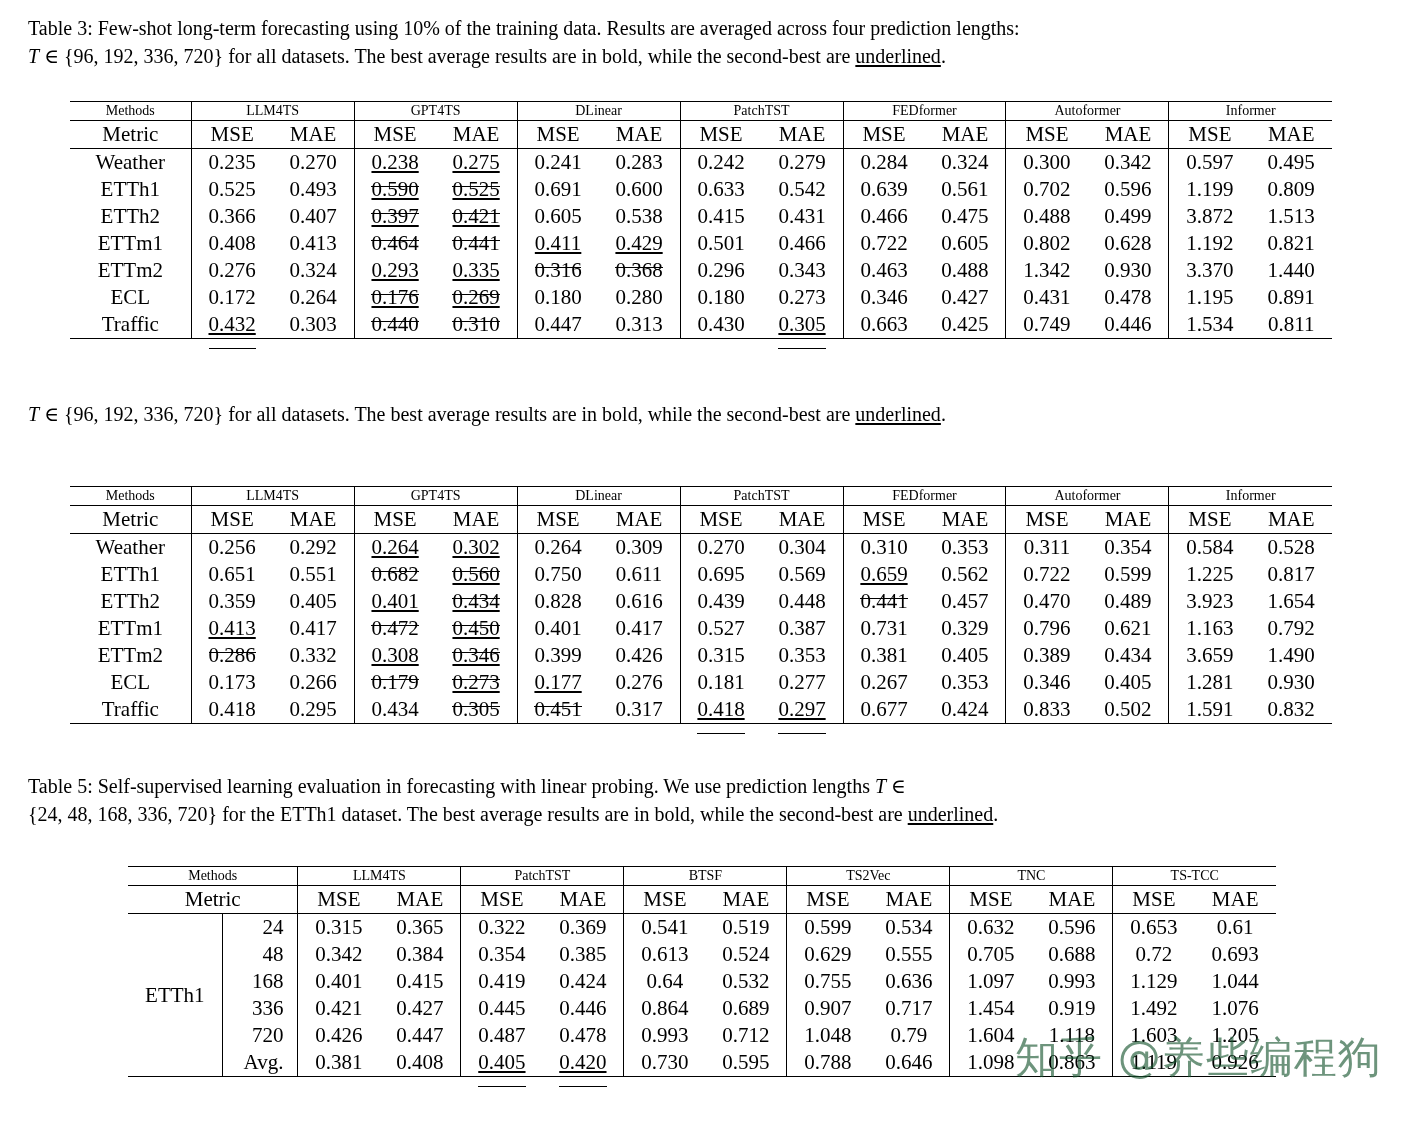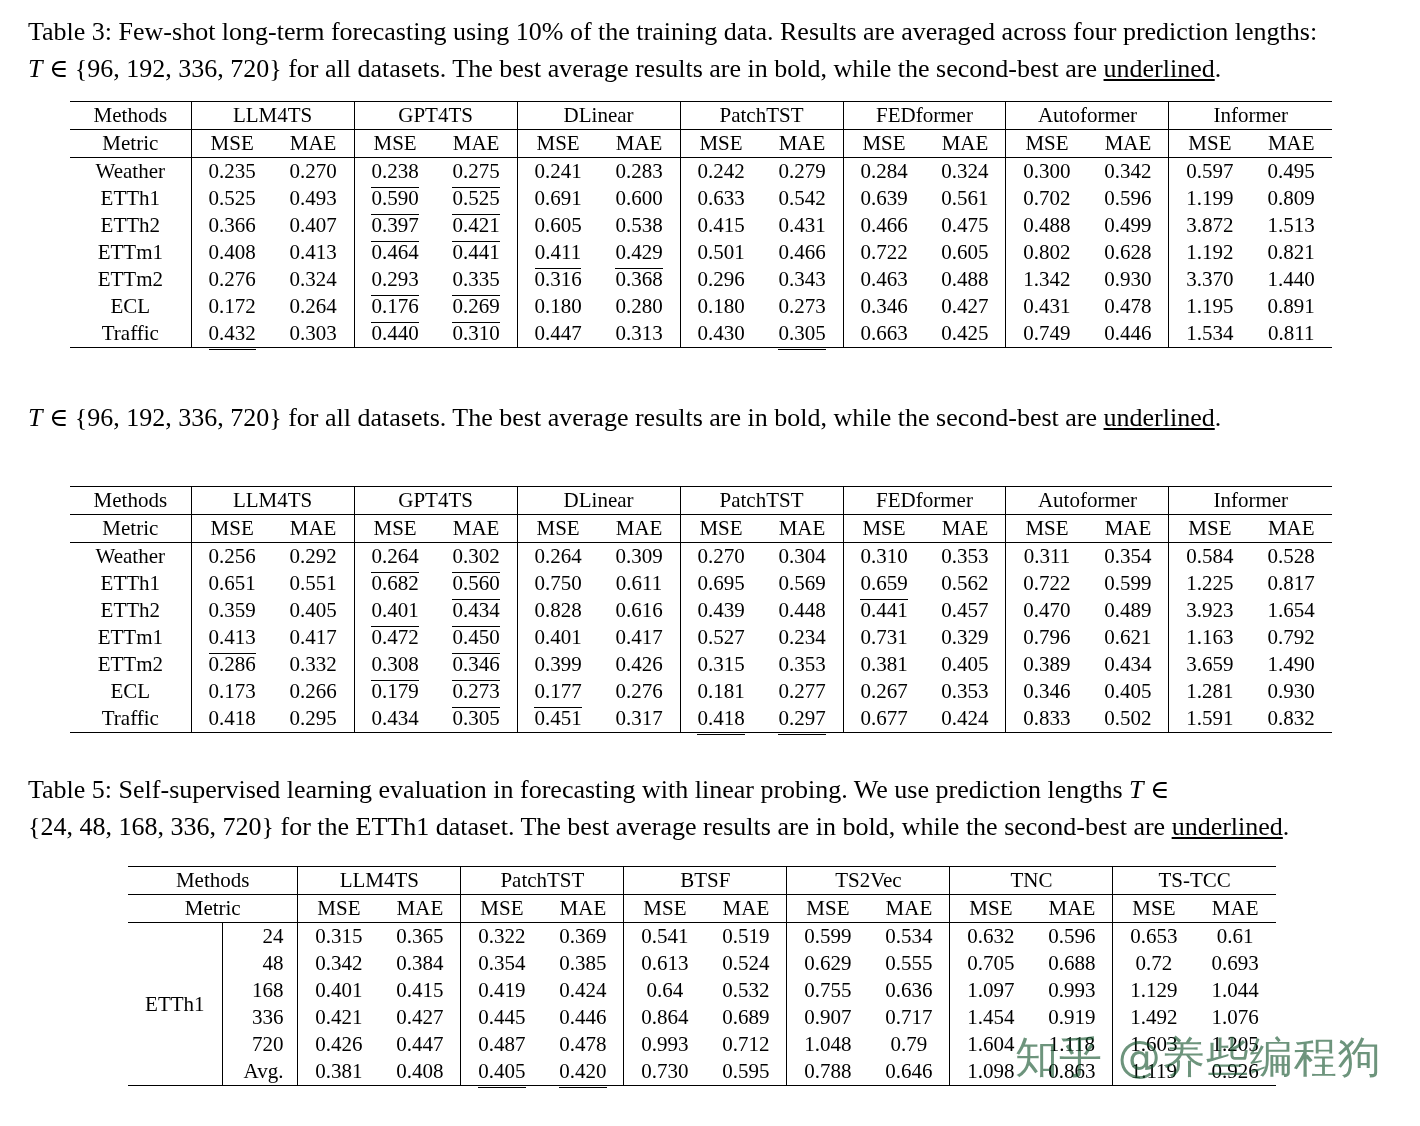--- a/index.html
+++ b/index.html
@@ -17,21 +17,21 @@
   }
   .page {
     position: relative;
     width: 1420px;
     height: 1126px;
     padding: 0;
   }
 
   
   .caption {
-    font-size: 26px;
+    font-size: 20px;
     line-height: 1.42;
     text-align: justify;
     margin: 0 28px 0 28px;
   }
   .caption .mathit { font-style: italic; font-family: "Liberation Serif", serif; }
   .caption b { font-weight: normal; }
   .caption u { text-decoration: underline; text-underline-offset: 2px; }
   .cap-line { display: block; }
 
   #caption-3 { position: absolute; top: 14px; left: 0; right: 0; }
@@ -57,30 +57,31 @@
     white-space: nowrap;
   }
   
   tr.toprule > * { border-top: 1.6px solid #000; }
   tr.midrule > * { border-bottom: 1.1px solid #000; }
   tr.bottomrule > * { border-bottom: 1.6px solid #000; }
 
   
   .vl { border-left: 1.1px solid #000; }
 
-  .hdr-method { font-size: 21px; }
+  .hdr-method { font-size: 14px; }
   .hdr-metric { font-size: 21px; }
   .rowlabel { font-size: 21px; }
 
   td.best { font-weight: bold; }
   td.second span.u,
   td.second { }
   td.second > span {
     border-bottom: 1.2px solid #000;
-    padding-bottom: 4px;
+    padding-bottom: 12px;
+    text-decoration: underline;
   }
 
   .cellpad-top > td { padding-top: 4px; }
   .cellpad-bot > td { padding-bottom: 4px; }
 
   
   #table-5 td.ds-label {
     font-size: 21px;
     vertical-align: middle;
   }
@@ -393,21 +394,21 @@
           </tr>
           <tr>
             <td class="rowlabel">ETTm1</td>
             <td class="vl second"><span>0.413</span></td>
             <td class="best">0.417</td>
             <td class="vl">0.472</td>
             <td class="second"><span>0.450</span></td>
             <td class="vl best">0.401</td>
             <td class="best">0.417</td>
             <td class="vl">0.527</td>
-            <td>0.234</td>
+            <td>0.387</td>
             <td class="vl">0.731</td>
             <td>0.329</td>
             <td class="vl">0.796</td>
             <td>0.621</td>
             <td class="vl">1.163</td>
             <td>0.792</td>
           </tr>
           <tr>
             <td class="rowlabel">ETTm2</td>
             <td class="vl best">0.286</td>

